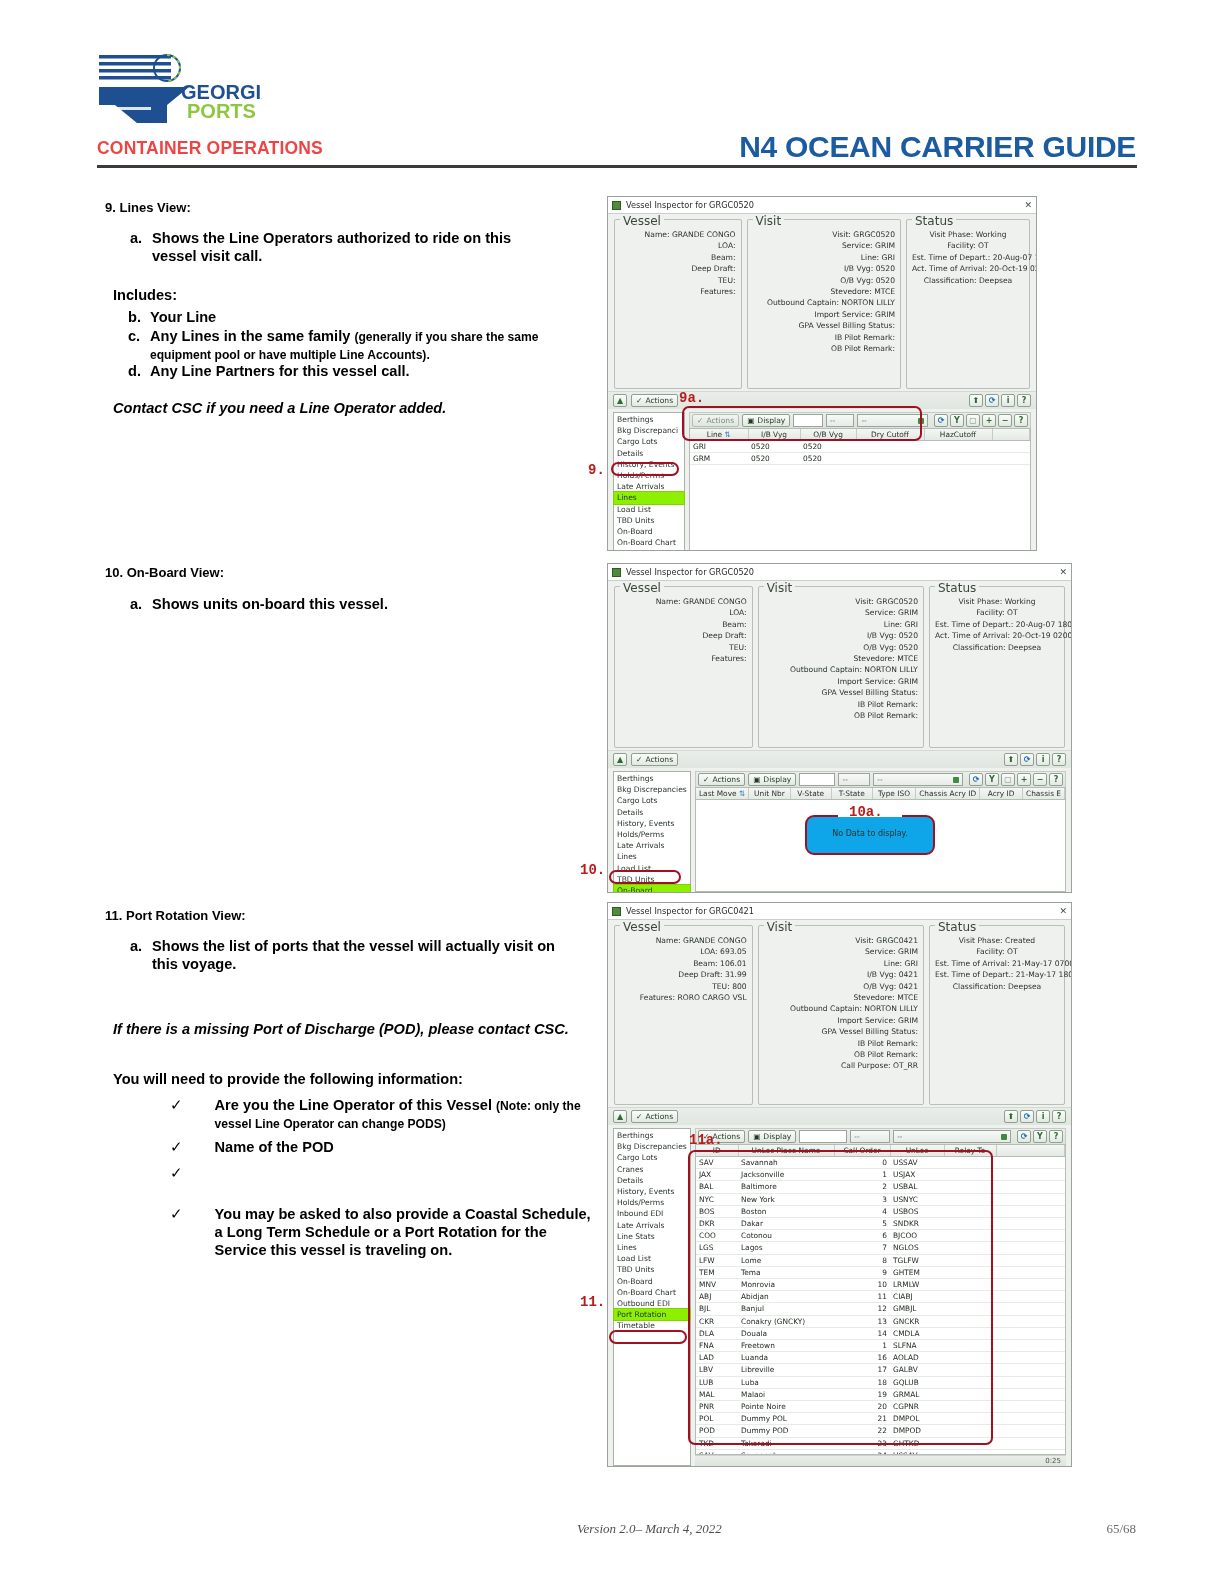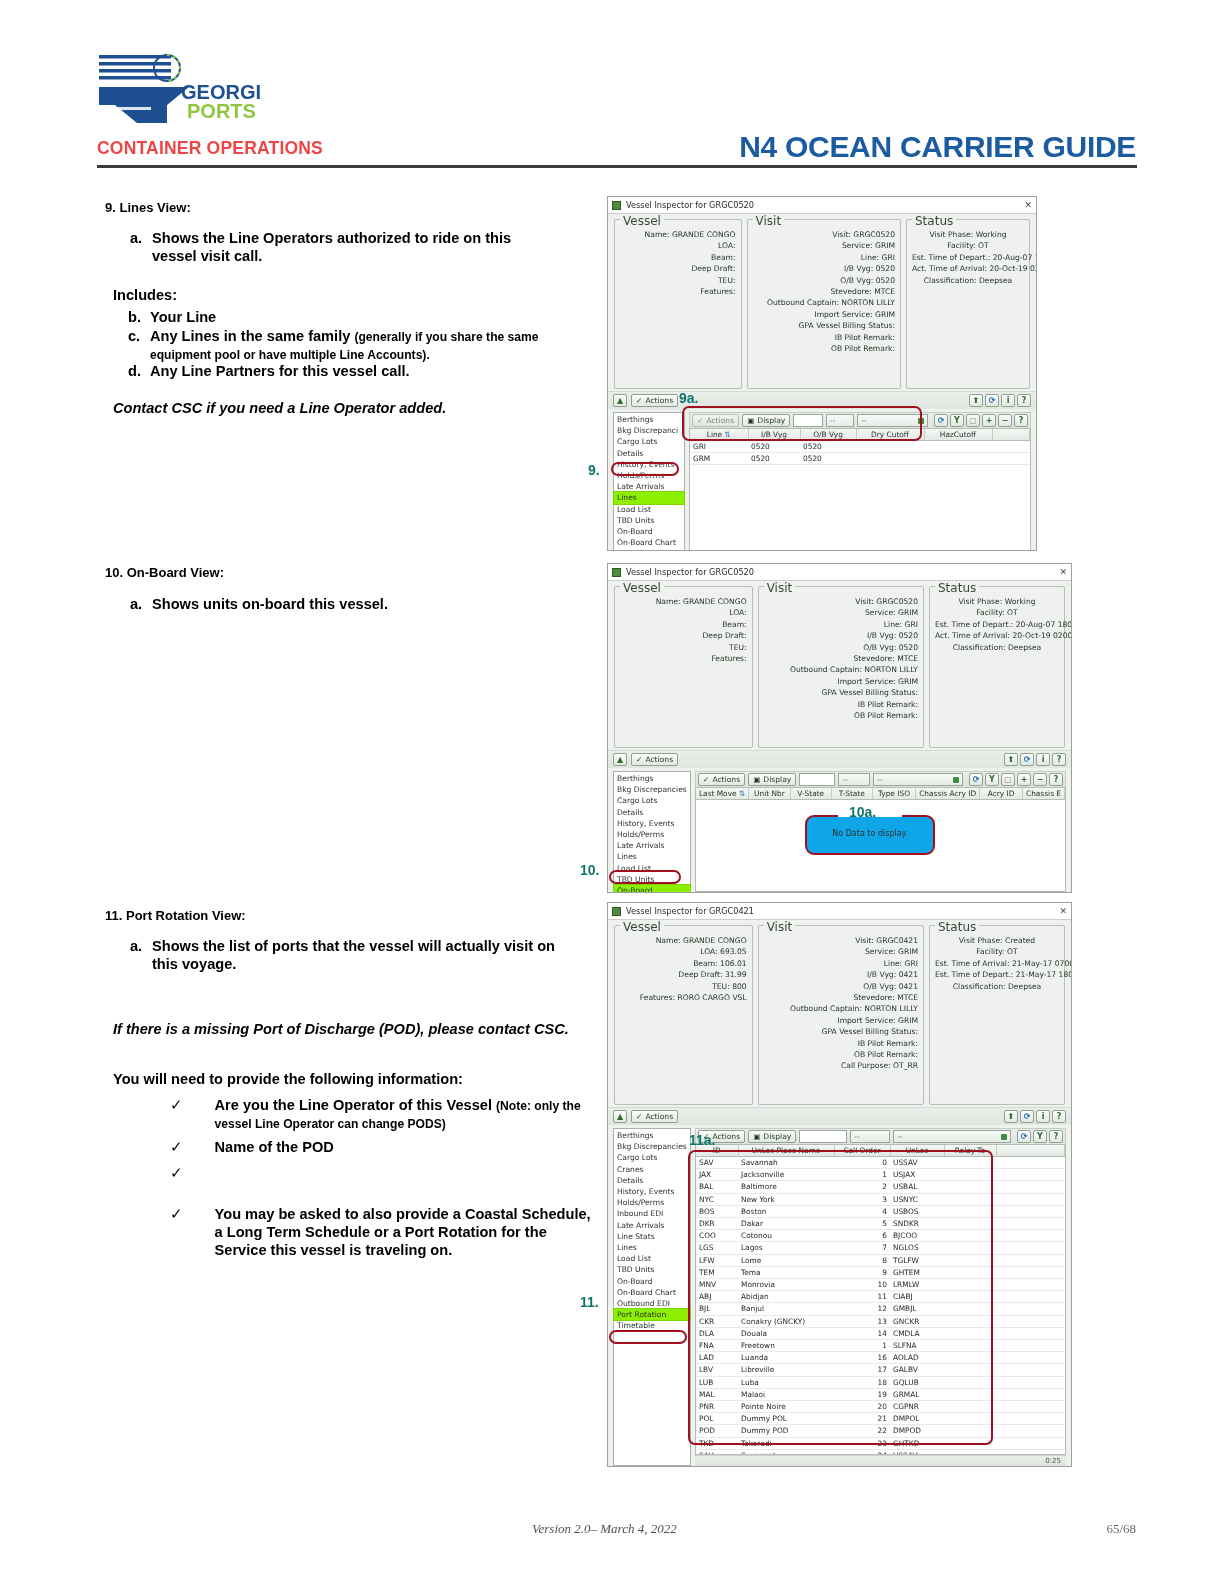--- a/index.html
+++ b/index.html
@@ -132,35 +132,35 @@
   td.num { text-align:right; padding-right:5px; }
 
   .n4-statusbar {
     height:11px; background:linear-gradient(#eaeeea,#dde3dd);
     border-top:1px solid #cdd4cd; font-size:7px; color:#4a534a;
     display:flex; align-items:center; justify-content:flex-end; padding-right:5px;
   }
 
   
   .ann-label {
-    position:absolute; color:#0f766e; font-weight:bold; font-size:14px;
-    font-family:Liberation Sans, sans-serif;
+    position:absolute; color:#b91c1c; font-weight:bold; font-size:14px;
+    font-family:Liberation Mono, monospace;
   }
   .ann-box {
     position:absolute; border:2.5px solid #a01020; border-radius:7px;
     pointer-events:none;
   }
   .ann-callout {
     position:absolute; border:2.5px solid #a01020; border-radius:9px;
     background:#0ea5e9;
   }
 
   
   .footer-ver {
-    position:absolute; left:532px; top:1521px;
+    position:absolute; left:577px; top:1521px;
     font-family:"Liberation Serif", serif; font-style:italic;
     font-size:13px; color:#4f4f4f;
   }
   .footer-pg {
     position:absolute; right:88px; top:1521px;
     font-family:"Liberation Serif", serif;
     font-size:13px; color:#6b6b6b;
   }
 </style>
 </head>

